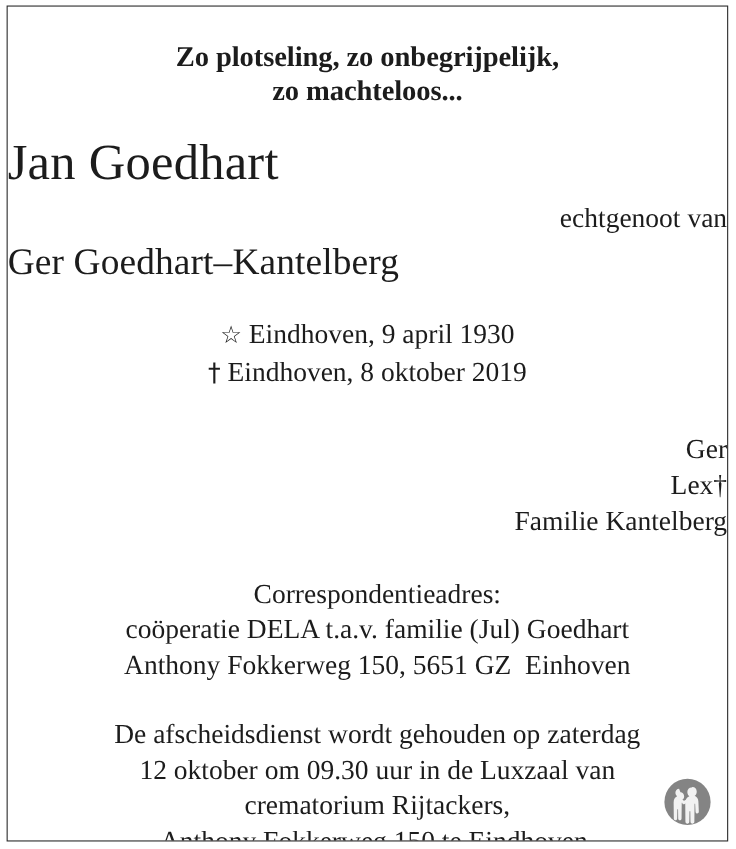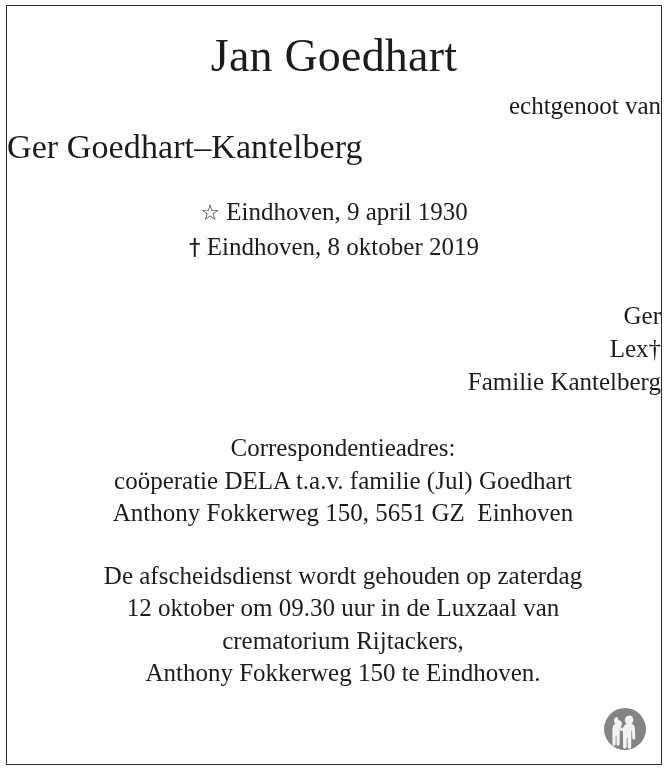--- a/index.html
+++ b/index.html
@@ -33,21 +33,20 @@
     font-weight: bold;
     font-size: 26px;
     line-height: 1.20;
     margin-top: 30px;
     letter-spacing: -0.1px;
   }
   .verse div { white-space: pre; }
 
   
   .deceased-name {
-    text-align: center;
     font-size: 46px;
     line-height: 1.05;
     margin-top: 26px;
     letter-spacing: 0.2px;
   }
   .relation {
     text-align: right;
     font-size: 25px;
     line-height: 1.1;
     margin-top: 12px;
@@ -99,20 +98,24 @@
     bottom: 12px;
     width: 46px;
     height: 46px;
   }
 </style>
 </head>
 <body>
 
 <div class="card">
 
+  <div class="verse">
+    <div>Zo plotseling, zo onbegrijpelijk,</div>
+    <div>zo machteloos...</div>
+  </div>
 
   <div class="deceased-name">Jan Goedhart</div>
 
   <div class="relation">echtgenoot van</div>
 
   <div class="spouse-name">Ger Goedhart–Kantelberg</div>
 
   <div class="dates">
     <div class="row"><span class="sym">☆</span> <span>Eindhoven, 9 april 1930</span></div>
     <div class="row"><span class="sym-dagger">†</span> <span>Eindhoven, 8 oktober 2019</span></div>

